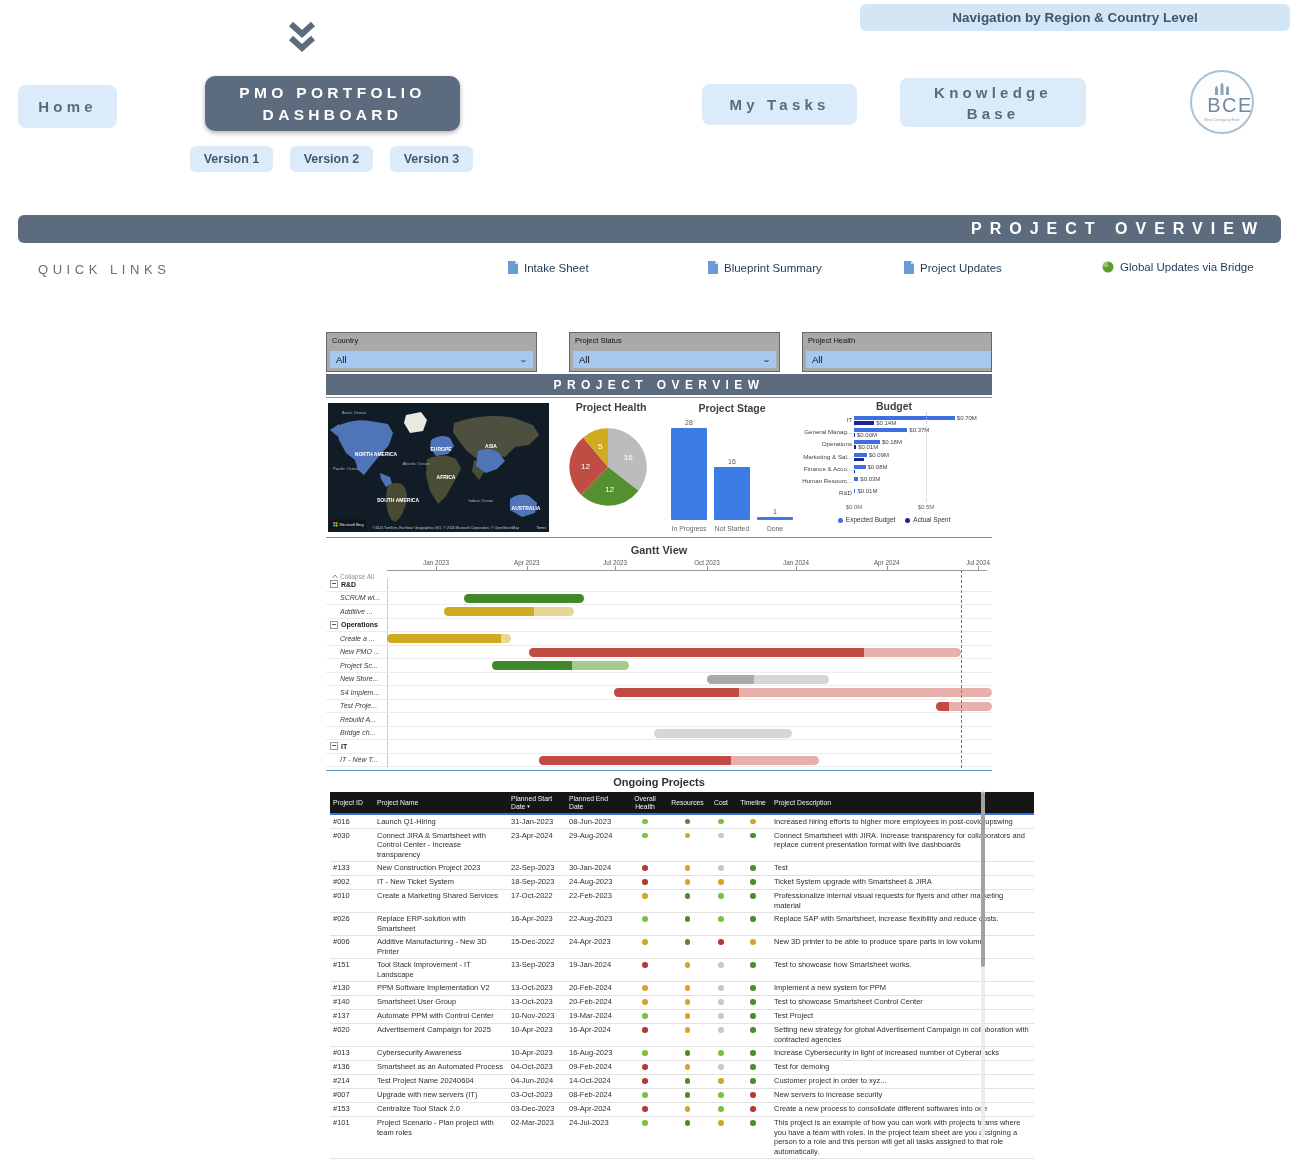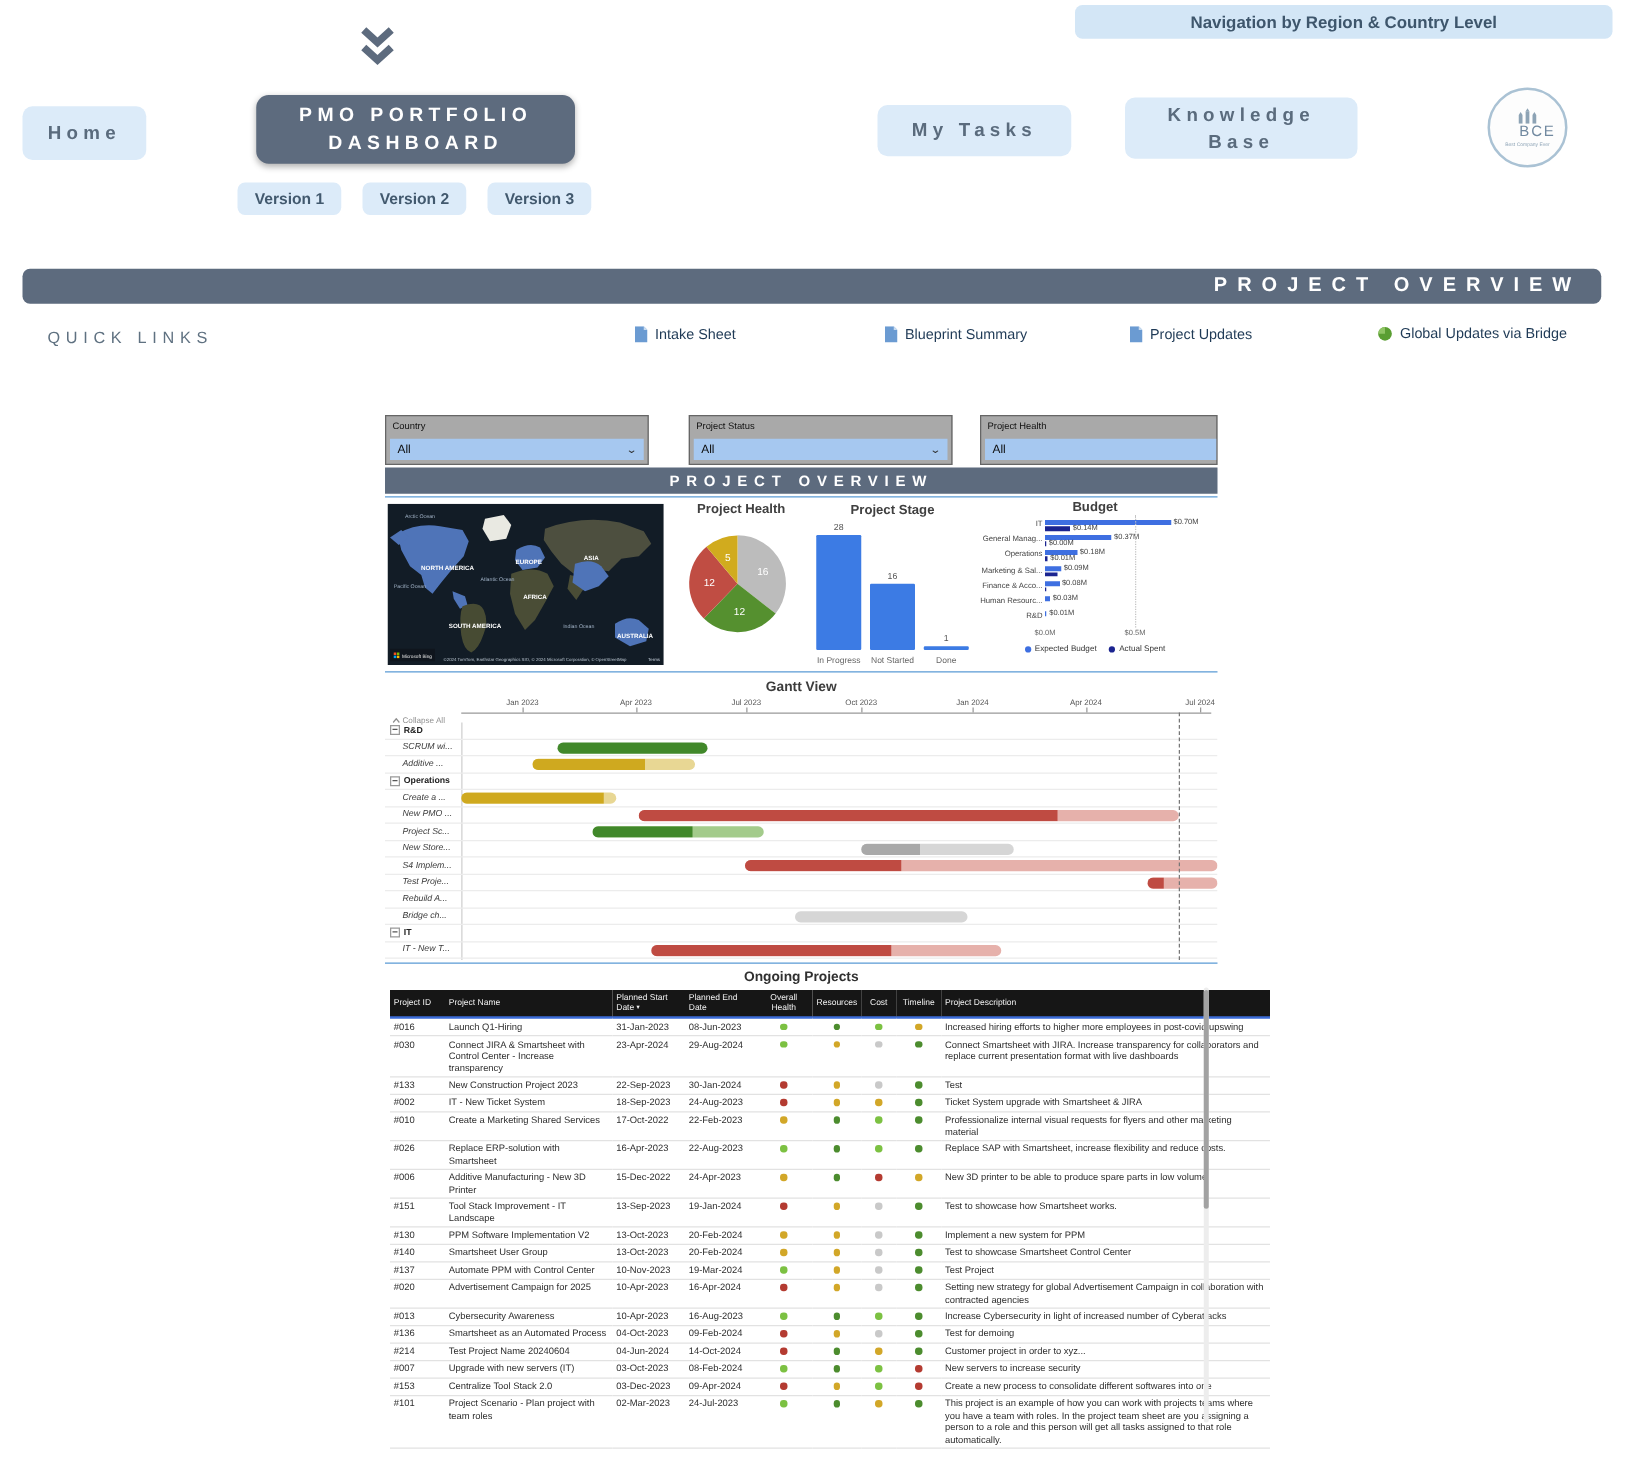--- a/index.html
+++ b/index.html
@@ -19,31 +19,31 @@
   #btn-submit{left:519px;top:78px;width:139px;height:47px;font-size:14.5px;}
   #btn-submit .lbl{max-width:108px;}
   #btn-tasks{left:702px;top:84px;width:155px;height:41px;font-size:15px;}
   #btn-kb{left:900px;top:78px;width:186px;height:49px;font-size:15px;}
   #btn-kb .lbl{max-width:138px;}
   .version{position:absolute;top:146px;height:26px;width:83px;background:#dcebf9;border-radius:6px;display:flex;
            align-items:center;justify-content:center;font-size:12.5px;font-weight:bold;color:#42596e;cursor:pointer;}
   #v1{left:190px}#v2{left:290px}#v3{left:390px}
   .logo{position:absolute;left:1190px;top:70px;width:64px;height:64px;border-radius:50%;border:2px solid #aac2d4;
         box-sizing:border-box;display:flex;flex-direction:column;align-items:center;justify-content:center;color:#7189a0;background:#fdfdfd;}
-  .logo .bce{font-size:12px;letter-spacing:1.5px;line-height:1;margin-left:16px;}
+  .logo .bce{font-size:20px;letter-spacing:1.5px;line-height:1;margin-left:16px;}
   .logo .sub{font-size:4px;margin-top:1.5px;color:#90a6b8;}
   
   .sectionbar{position:absolute;left:18px;top:215px;width:1263px;height:28px;background:#5d6b7e;border-radius:6px;
               display:flex;align-items:center;justify-content:flex-end;padding-right:16px;box-sizing:border-box;
               color:#fff;font-weight:bold;font-size:16px;letter-spacing:.5em;}
   .quicklabel{position:absolute;left:38px;top:262px;font-size:13px;letter-spacing:.35em;color:#5f7181;}
   .qlink{position:absolute;top:261px;display:flex;align-items:center;gap:6px;font-size:11.5px;color:#1f3a56;cursor:pointer;}
   #ql1{left:507px}#ql2{left:707px}#ql3{left:903px}#ql4{left:1102px}
   
-  .report{position:absolute;left:308px;top:330px;width:666px;height:838px;background:#fff;text-decoration:underline;}
+  .report{position:absolute;left:326px;top:330px;width:666px;height:838px;background:#fff;text-decoration:underline;}
   .hline{position:absolute;left:0;width:666px;height:0;border-top:1px solid #5b9bd5;}
   .filter{position:absolute;top:2px;width:211px;height:40px;background:#a9a9a9;border:1px solid #666;
           box-sizing:border-box;overflow:hidden;cursor:pointer;}
   #f1{left:0}#f2{left:243px}#f3{left:476px;width:190px;}
   .flabel{font-size:7.5px;color:#111;margin:3px 0 0 5px;}
   .fvalue{position:absolute;left:3px;right:3px;bottom:3px;height:17px;background:#a6c8f0;display:flex;
           align-items:center;justify-content:space-between;padding:0 6px;font-size:9.5px;color:#0b0b0b;}
   #f3 .fvalue{right:-20px;}
   .fchev{font-size:8px;color:#2e2e2e;transform:scaleX(1.4);}
   .rheader{position:absolute;left:0;top:44px;width:666px;height:21px;background:#5d6b7e;color:#fff;display:flex;

